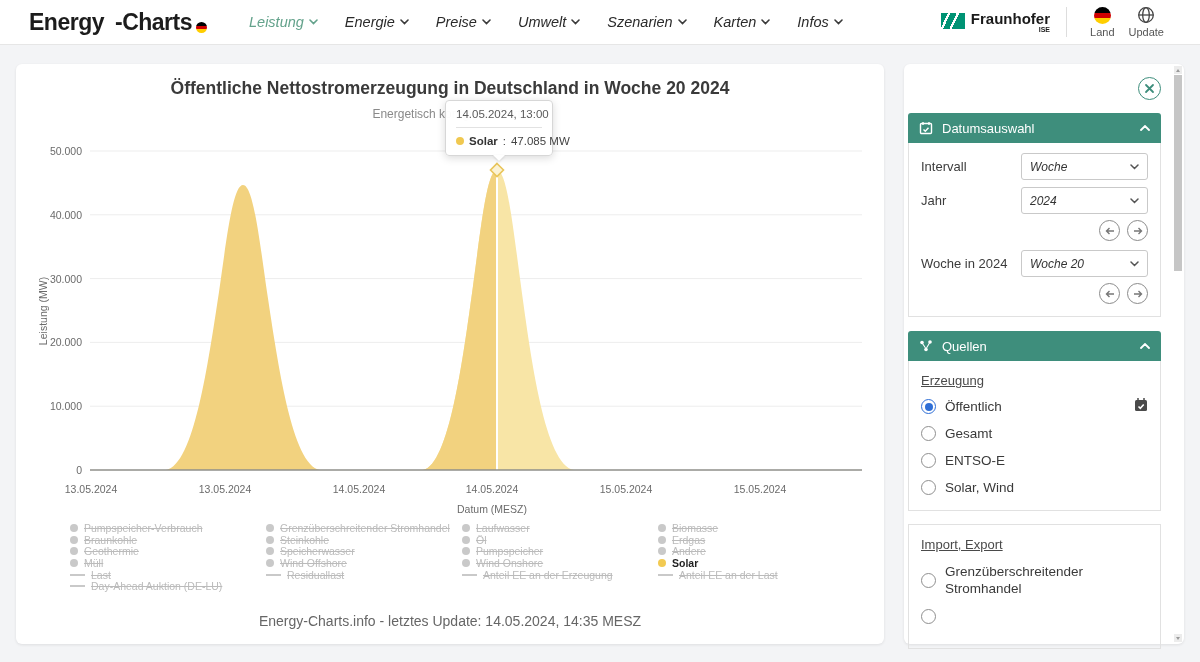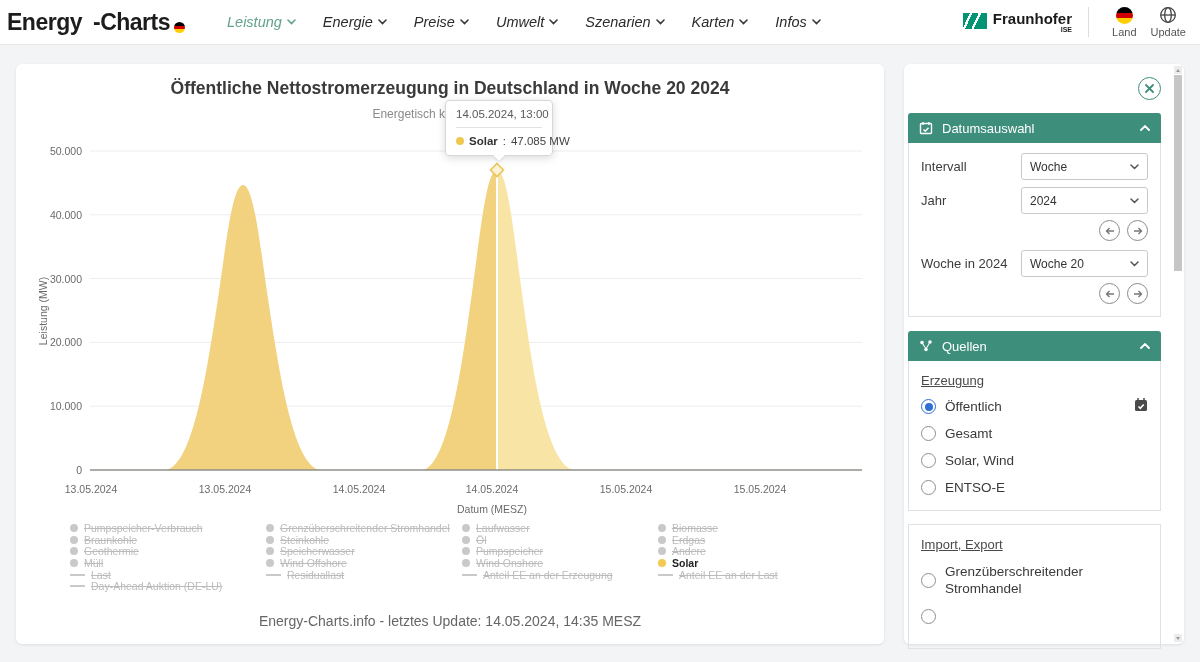--- a/index.html
+++ b/index.html
@@ -2,21 +2,21 @@
 <html><head>
 <meta charset="utf-8">
 <style>
   * { margin:0; padding:0; box-sizing:border-box; }
   html,body { width:1200px; height:662px; overflow:hidden; }
   body { font-family:"Liberation Sans", sans-serif; background:#f3f4f6; }
   .page { position:relative; width:1200px; height:662px; }
 
   
   .topbar { position:absolute; top:0; left:0; width:1200px; height:45px; background:#fff;
-            border-bottom:1px solid #e6e6e6; display:flex; align-items:center; padding:0 7px; }
+            border-bottom:1px solid #e6e6e6; display:flex; align-items:center; padding:0 29px; }
   .logo { display:flex; align-items:baseline; cursor:pointer; }
   .logo-bold { font-size:23px; font-weight:800; color:#1c1c1c; letter-spacing:-0.5px; }
   .logo-italic { font-size:23px; font-weight:600; color:#1c1c1c; letter-spacing:-0.5px;margin-left:11px; }
   .flag-dot { width:11px; height:11px; border-radius:50%; margin-left:4px; align-self:flex-end; margin-bottom:3px;
               background:linear-gradient(#000 0 34%, #d00000 34% 67%, #ffce00 67% 100%); }
   .mainnav { display:flex; align-items:center; margin-left:42px; gap:27px;font-style:italic; }
   .nav-item { display:flex; align-items:center; gap:5px; font-size:14.5px; color:#2b2b2b; cursor:pointer; }
   .nav-item.active { color:#63a28b; }
   .nav-item.active svg path { stroke:#63a28b; }
   .topbar-right { margin-left:auto; display:flex; align-items:center; }
@@ -77,21 +77,21 @@
   .panel-header { height:30px; background:#3e8e7c; border-radius:3px 3px 0 0; display:flex;
                   align-items:center; gap:9px; padding:0 11px; cursor:pointer; }
   .panel-header .ph-title { color:#fff; font-size:13px; flex:1; }
   .panel-body { border:1px solid #e1e1e1; border-top:none; padding:10px 12px 12px; position:relative; }
   .panel-body.boxed { border-top:1px solid #e1e1e1; margin-top:13px; }
   .field-row { display:flex; align-items:center; justify-content:space-between; margin-top:7px; }
   .field-row:first-child { margin-top:0; }
   .field-label { font-size:13px; color:#3c3c3c; }
   .selectbox { width:127px; height:27px; border:1px solid #c9c9c9; border-radius:3px; background:#fff;
                display:flex; align-items:center; justify-content:space-between; padding:0 8px;
-               font-size:12px; color:#333; cursor:pointer; }
+               font-size:12px; color:#333; cursor:pointer;font-style:italic; }
   .arrow-row { display:flex; justify-content:flex-end; gap:7px; margin-top:6px; }
   .circle-btn { width:21px; height:21px; border-radius:50%; border:1.8px solid #8b8b8b; background:#fff;
                 display:flex; align-items:center; justify-content:center; cursor:pointer; }
   .group-link { font-size:13px; color:#4a4a4a; text-decoration:underline; cursor:pointer; display:inline-block; }
   .radio-list { margin-top:9px; }
   .radio-row { display:flex; align-items:center; gap:9px; margin:6px 0 10px; cursor:pointer; }
   .radio-row:last-child { margin-bottom:2px; }
   .radio { width:15px; height:15px; border-radius:50%; border:1.5px solid #8f8f8f; background:#fff;
            flex:none; position:relative; }
   .radio.checked { border-color:#2f6fd6; }
@@ -476,26 +476,26 @@
               <span class="radio-label">Öffentlich</span>
             </div>
 
             <div class="radio-row">
               <span class="radio"></span>
               <span class="radio-label">Gesamt</span>
             </div>
 
             <div class="radio-row">
               <span class="radio"></span>
-              <span class="radio-label">Solar, Wind</span>
+              <span class="radio-label">ENTSO-E</span>
             </div>
 
             <div class="radio-row">
               <span class="radio"></span>
-              <span class="radio-label">ENTSO-E</span>
+              <span class="radio-label">Solar, Wind</span>
             </div>
           </div>
       </div>
       <div class="panel-body boxed">
         <a class="group-link">Import, Export</a>
         <div class="radio-list">
 
             <div class="radio-row multiline">
               <span class="radio"></span>
               <span class="radio-label">Grenzüberschreitender Stromhandel</span>

